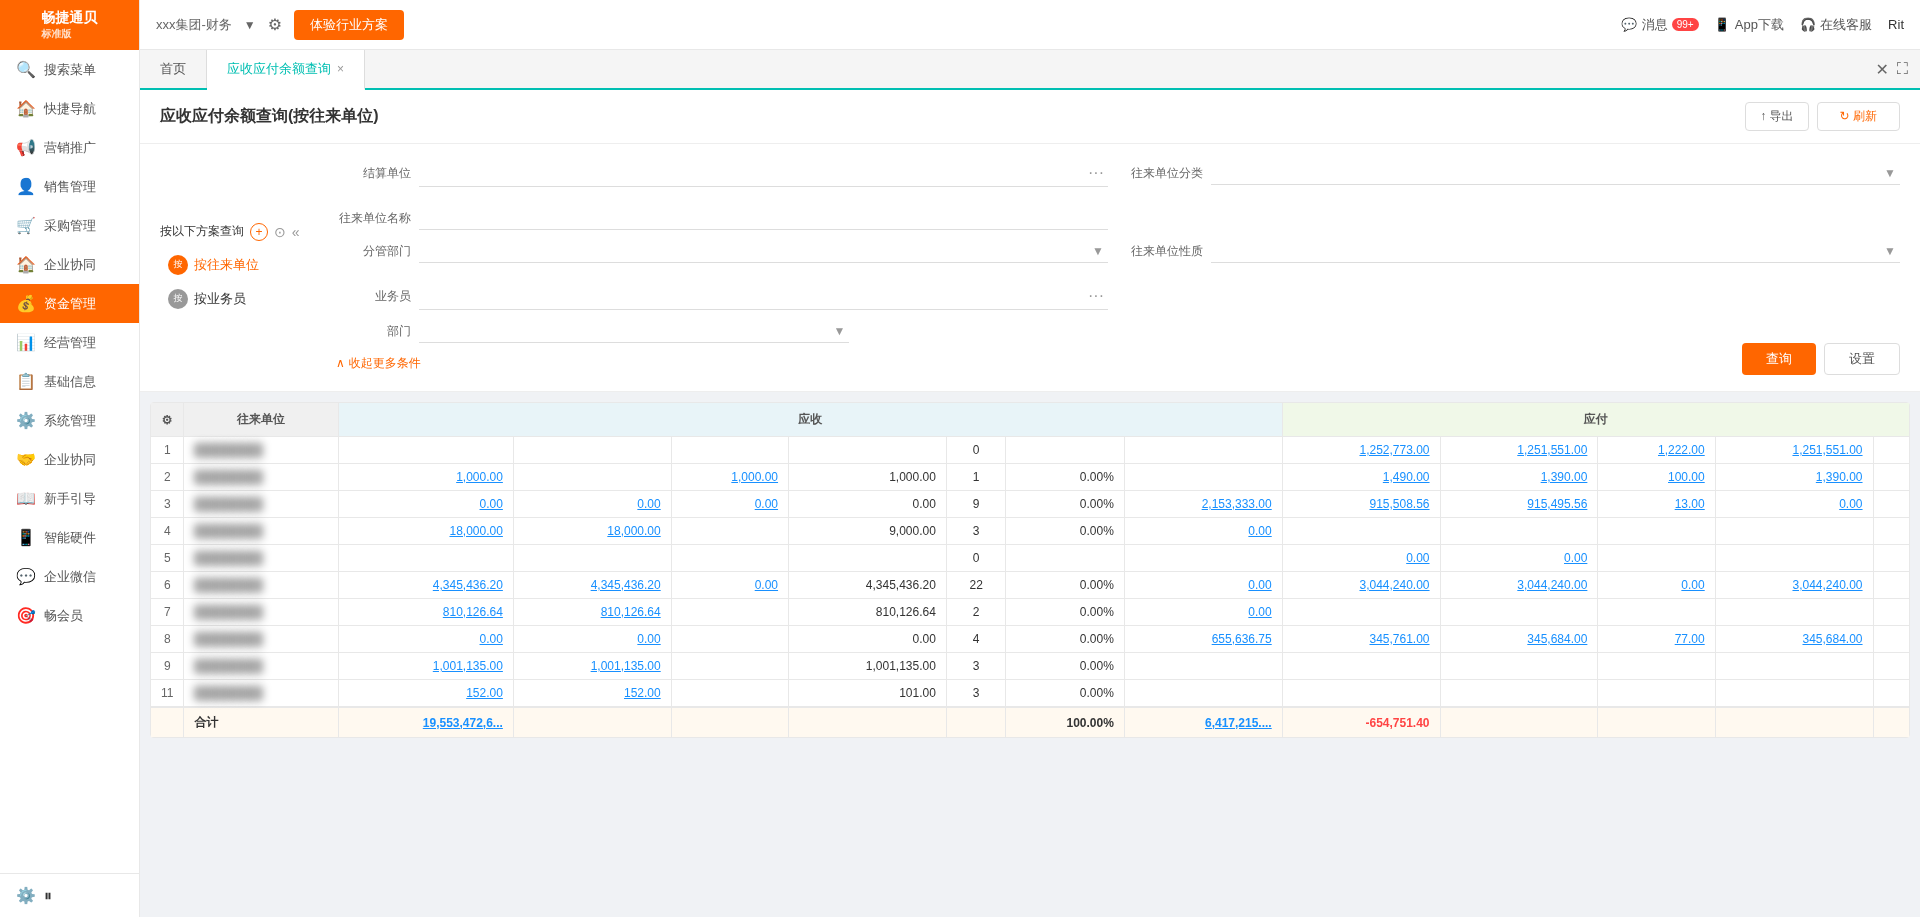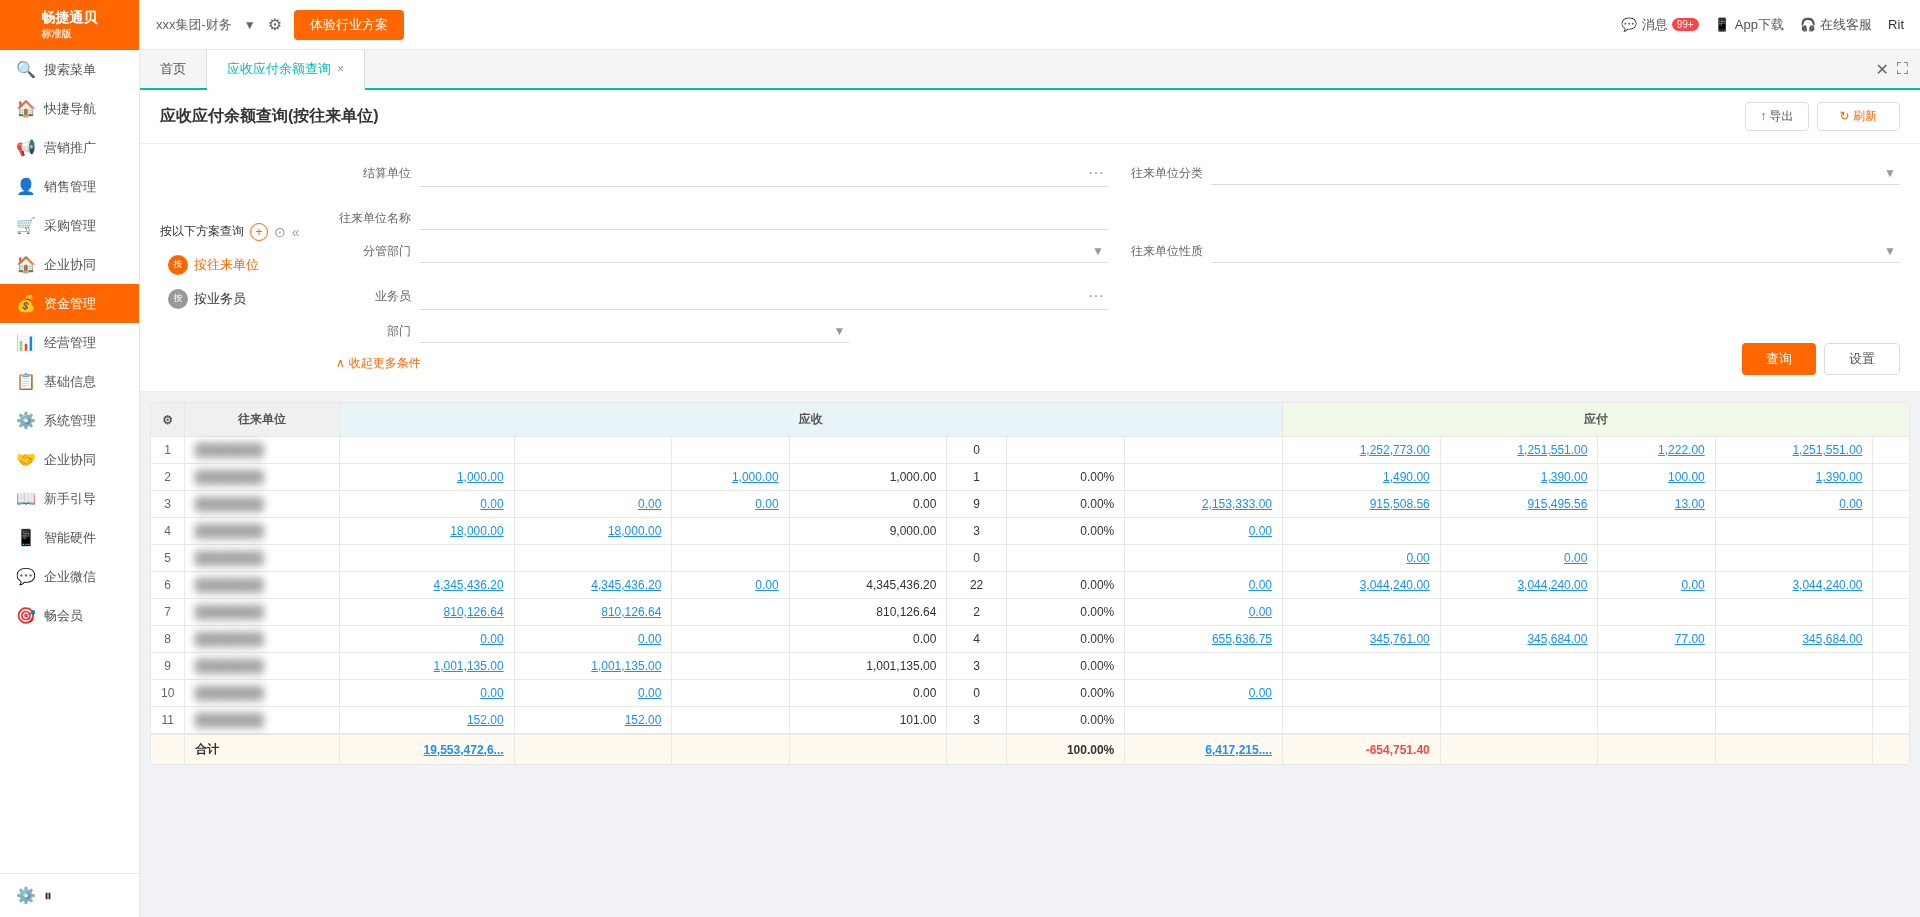--- a/index.html
+++ b/index.html
@@ -453,36 +453,20 @@
     <td style="text-align:center;">3</td>
     <td>0.00%</td>
     <td></td>
     <td></td>
     <td></td>
     <td></td>
     <td></td>
     <td></td>
   </tr>
               <tr>
-    <td>10</td>
-    <td><span class="blurred">████████</span></td>
-    <td><span class="link-text">0.00</span></td>
-    <td><span class="link-text">0.00</span></td>
-    <td></td>
-    <td>0.00</td>
-    <td style="text-align:center;">0</td>
-    <td>0.00%</td>
-    <td><span class="link-text">0.00</span></td>
-    <td></td>
-    <td></td>
-    <td></td>
-    <td></td>
-    <td></td>
-  </tr>
-              <tr>
     <td>11</td>
     <td><span class="blurred">████████</span></td>
     <td><span class="link-text">152.00</span></td>
     <td><span class="link-text">152.00</span></td>
     <td></td>
     <td>101.00</td>
     <td style="text-align:center;">3</td>
     <td>0.00%</td>
     <td></td>
     <td></td>

